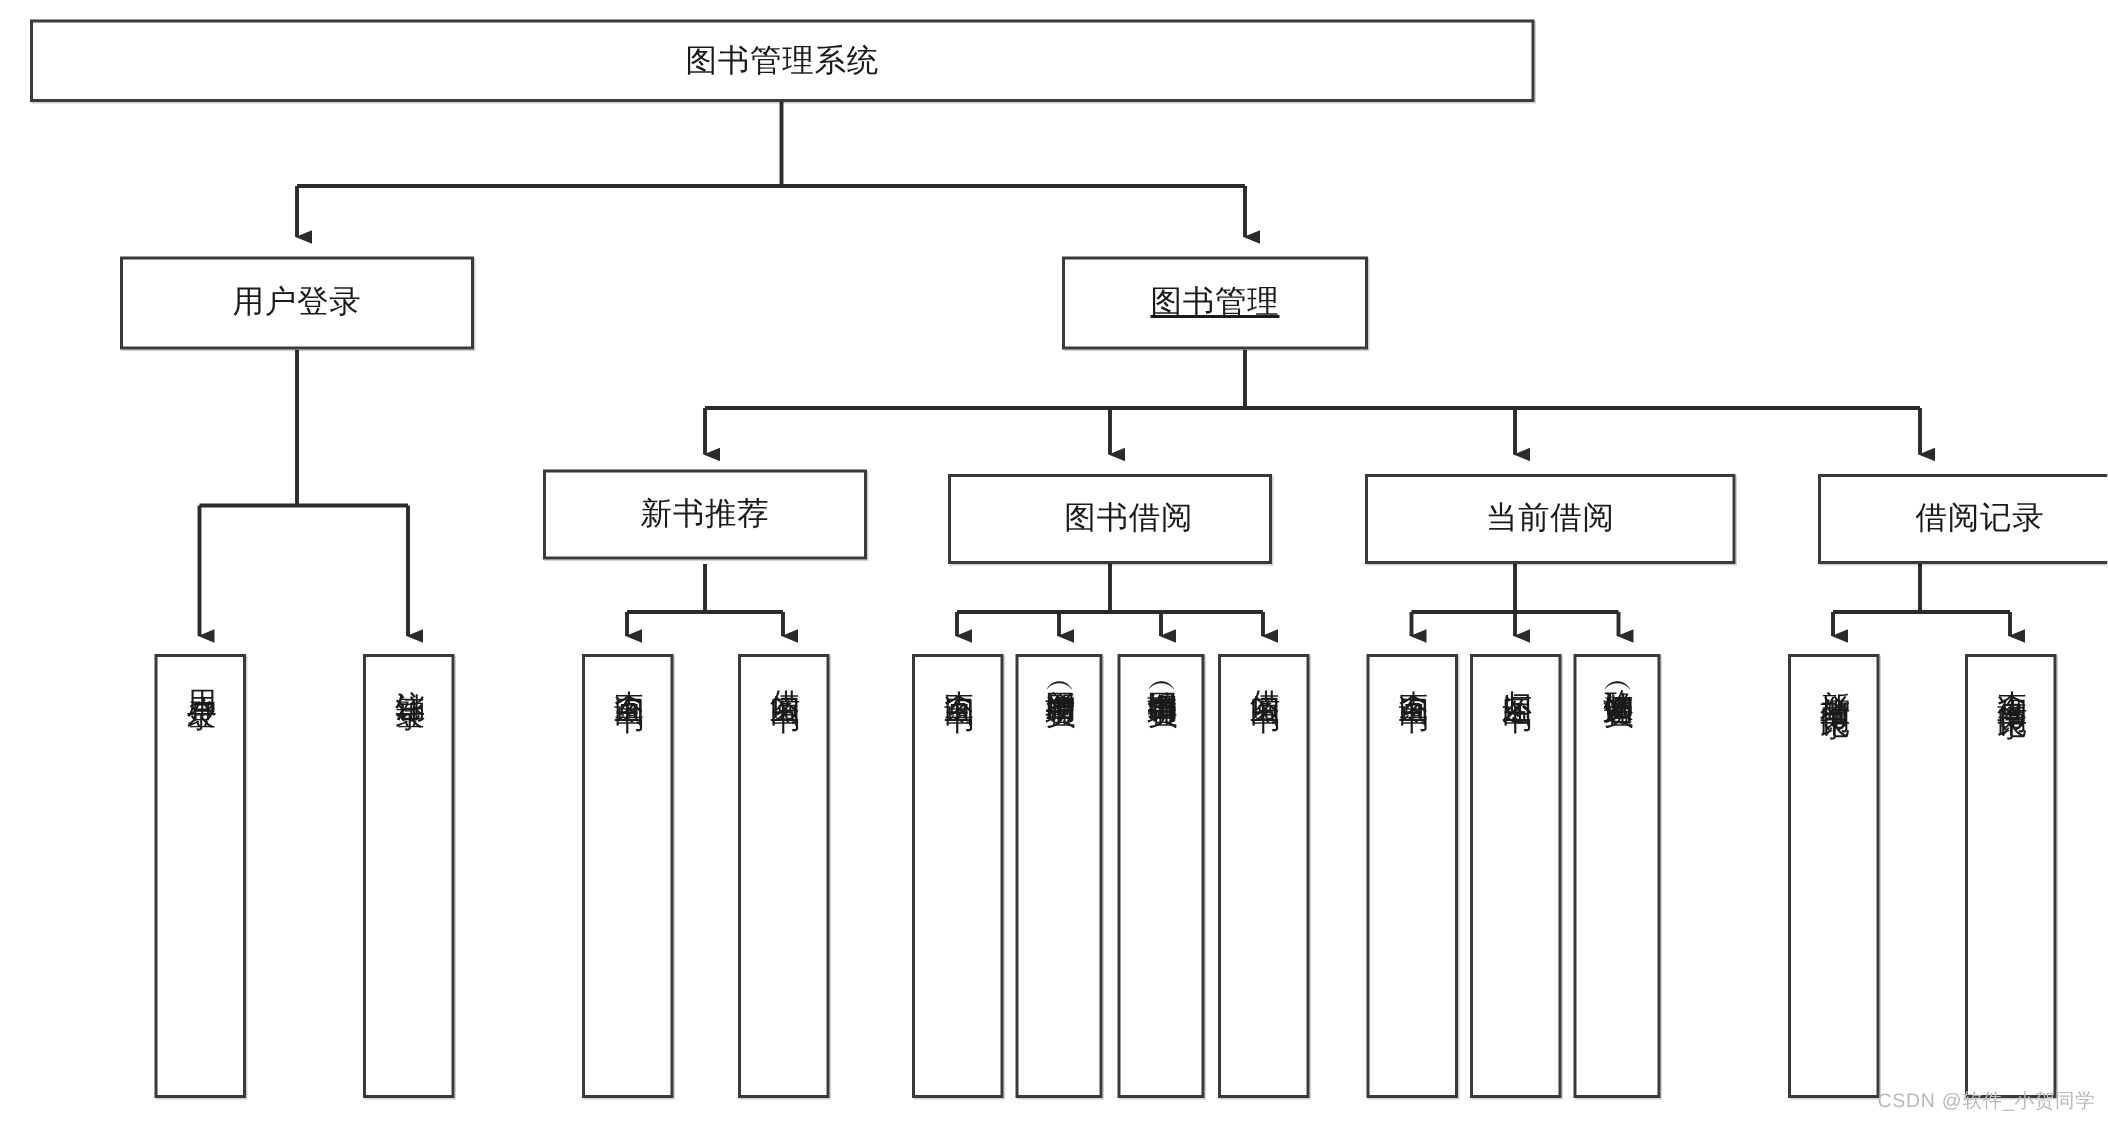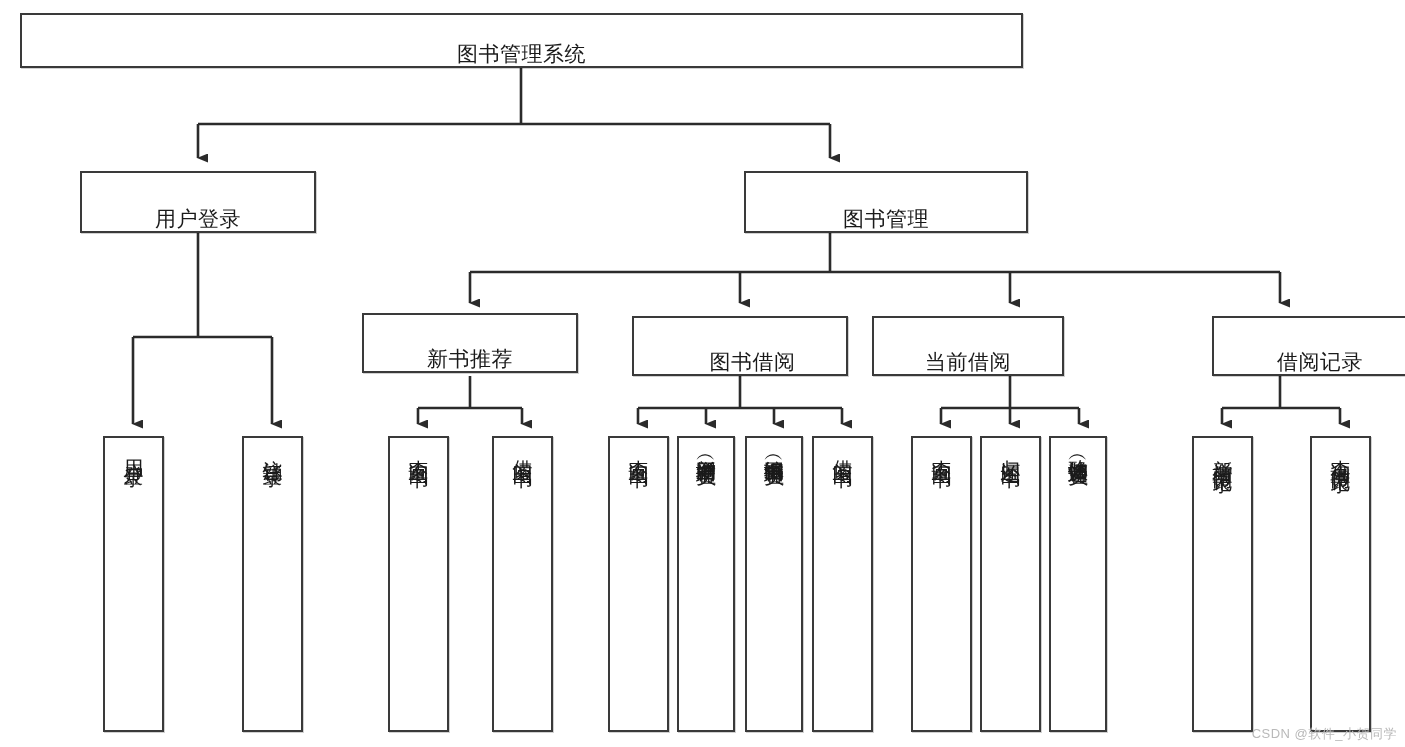--- a/index.html
+++ b/index.html
@@ -24,21 +24,21 @@
     width: 1405px;
     height: 747px;
     pointer-events: none;
   }
   .node {
     position: absolute;
     box-sizing: border-box;
     background: #ffffff;
     border: 2px solid #3a3a3a;
     display: flex;
-    align-items: flex-end;
+    align-items: center;
     justify-content: center;
     color: #1a1a1a;
     box-shadow: 1px 1px 0 rgba(0,0,0,0.18);
   }
   .node .label {
     display: block;
     text-align: center;
     letter-spacing: 0.5px;
   }
   .node.horiz .label {
@@ -128,31 +128,31 @@
     </g>
   </svg>
 
   <div class="node horiz" style="left:20px; top:13px; width:1003px; height:55px;">
     <span class="label">图书管理系统</span>
   </div>
 
   <div class="node horiz" style="left:80px; top:171px; width:236px; height:62px;">
     <span class="label">用户登录</span>
   </div>
-  <div class="node horiz" style="left:744px; top:171px; width:284px; height:62px;">
+  <div class="node horiz" style="left:708px; top:171px; width:204px; height:62px;text-decoration:underline;">
     <span class="label">图书管理</span>
   </div>
 
   <div class="node horiz" style="left:362px; top:313px; width:216px; height:60px;">
     <span class="label">新书推荐</span>
   </div>
   <div class="node horiz" style="left:632px; top:316px; width:216px; height:60px;padding-left:25px;">
     <span class="label">图书借阅</span>
   </div>
-  <div class="node horiz" style="left:872px; top:316px; width:192px; height:60px;">
+  <div class="node horiz" style="left:910px; top:316px; width:247px; height:60px;">
     <span class="label">当前借阅</span>
   </div>
   <div class="node horiz" style="left:1172px; top:316px; width:216px; height:60px;margin-left:40px;">
     <span class="label">借阅记录</span>
   </div>
 
   <div class="node vert" style="left:103px; top:436px; width:61px; height:296px;">
     <span class="label">用户登录</span>
   </div>
   <div class="node vert" style="left:242px; top:436px; width:61px; height:296px;">

